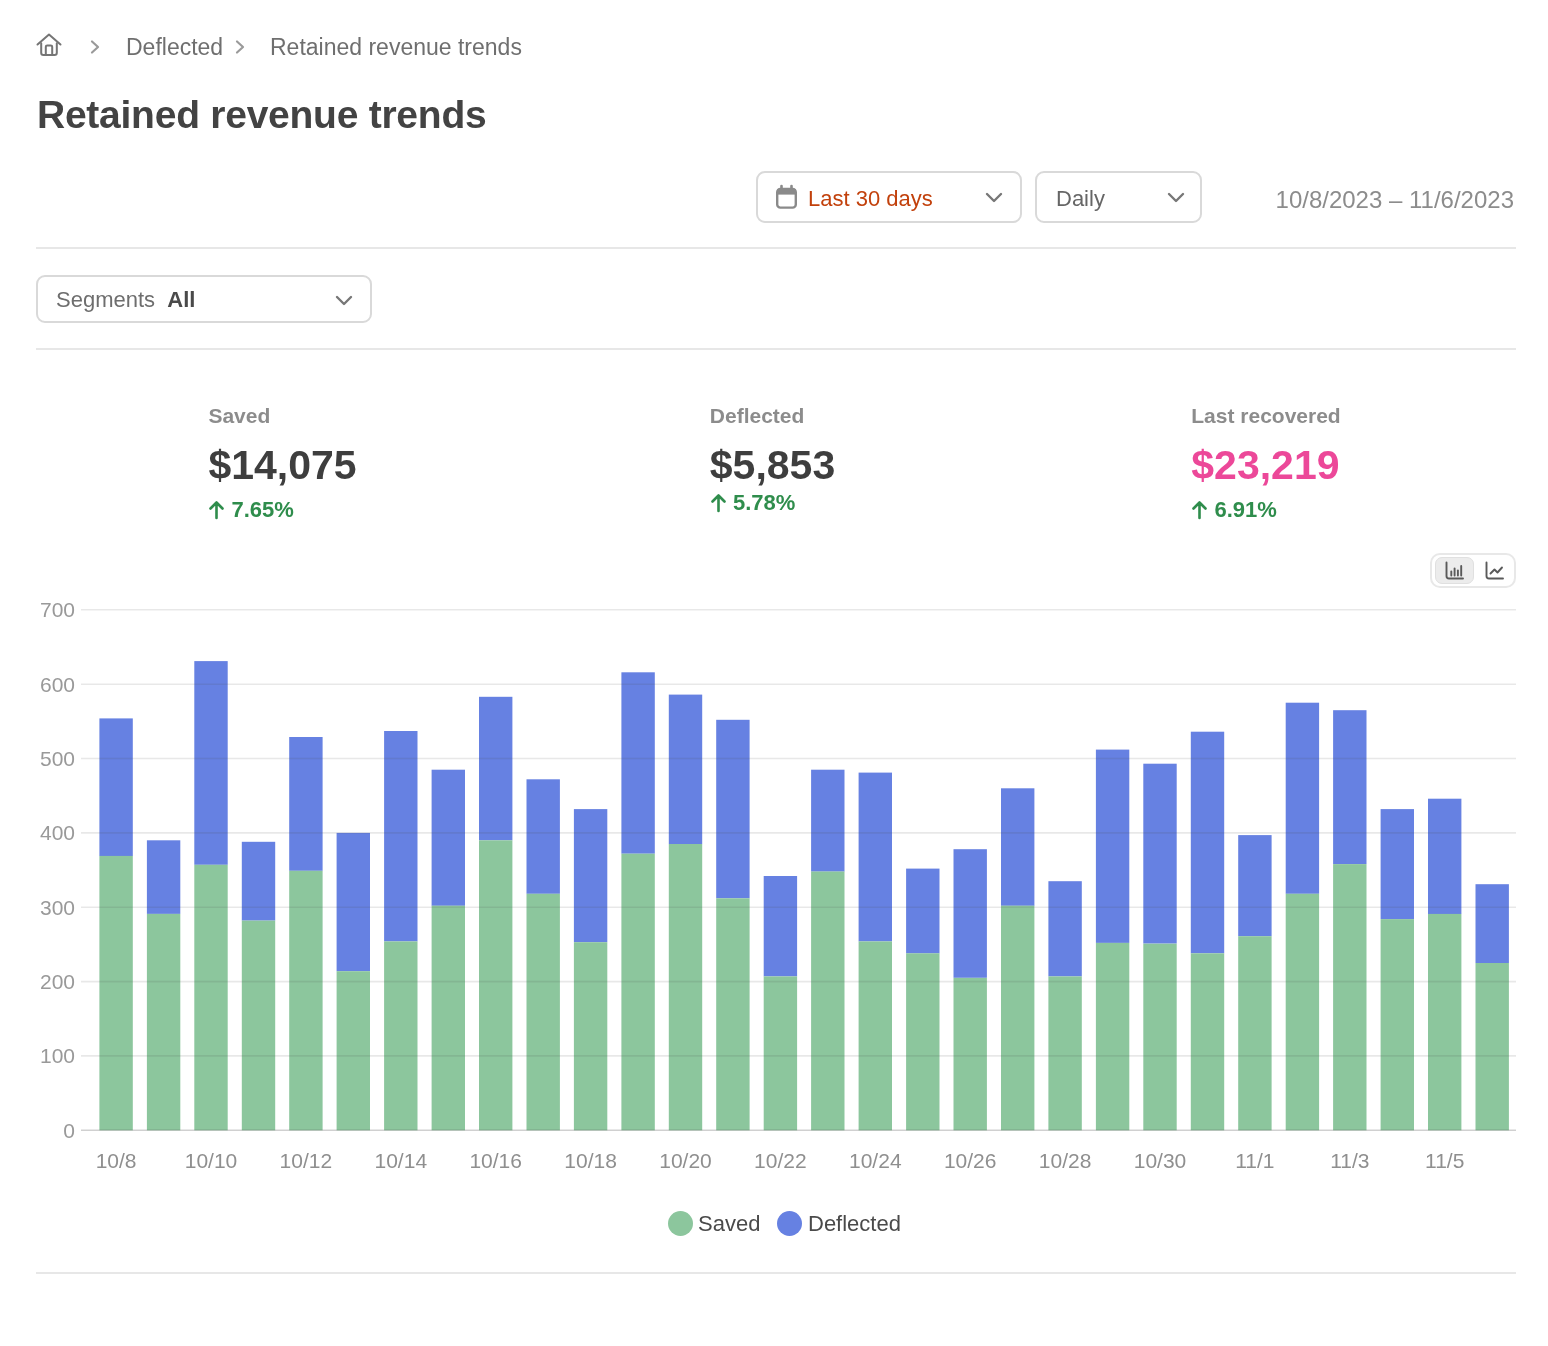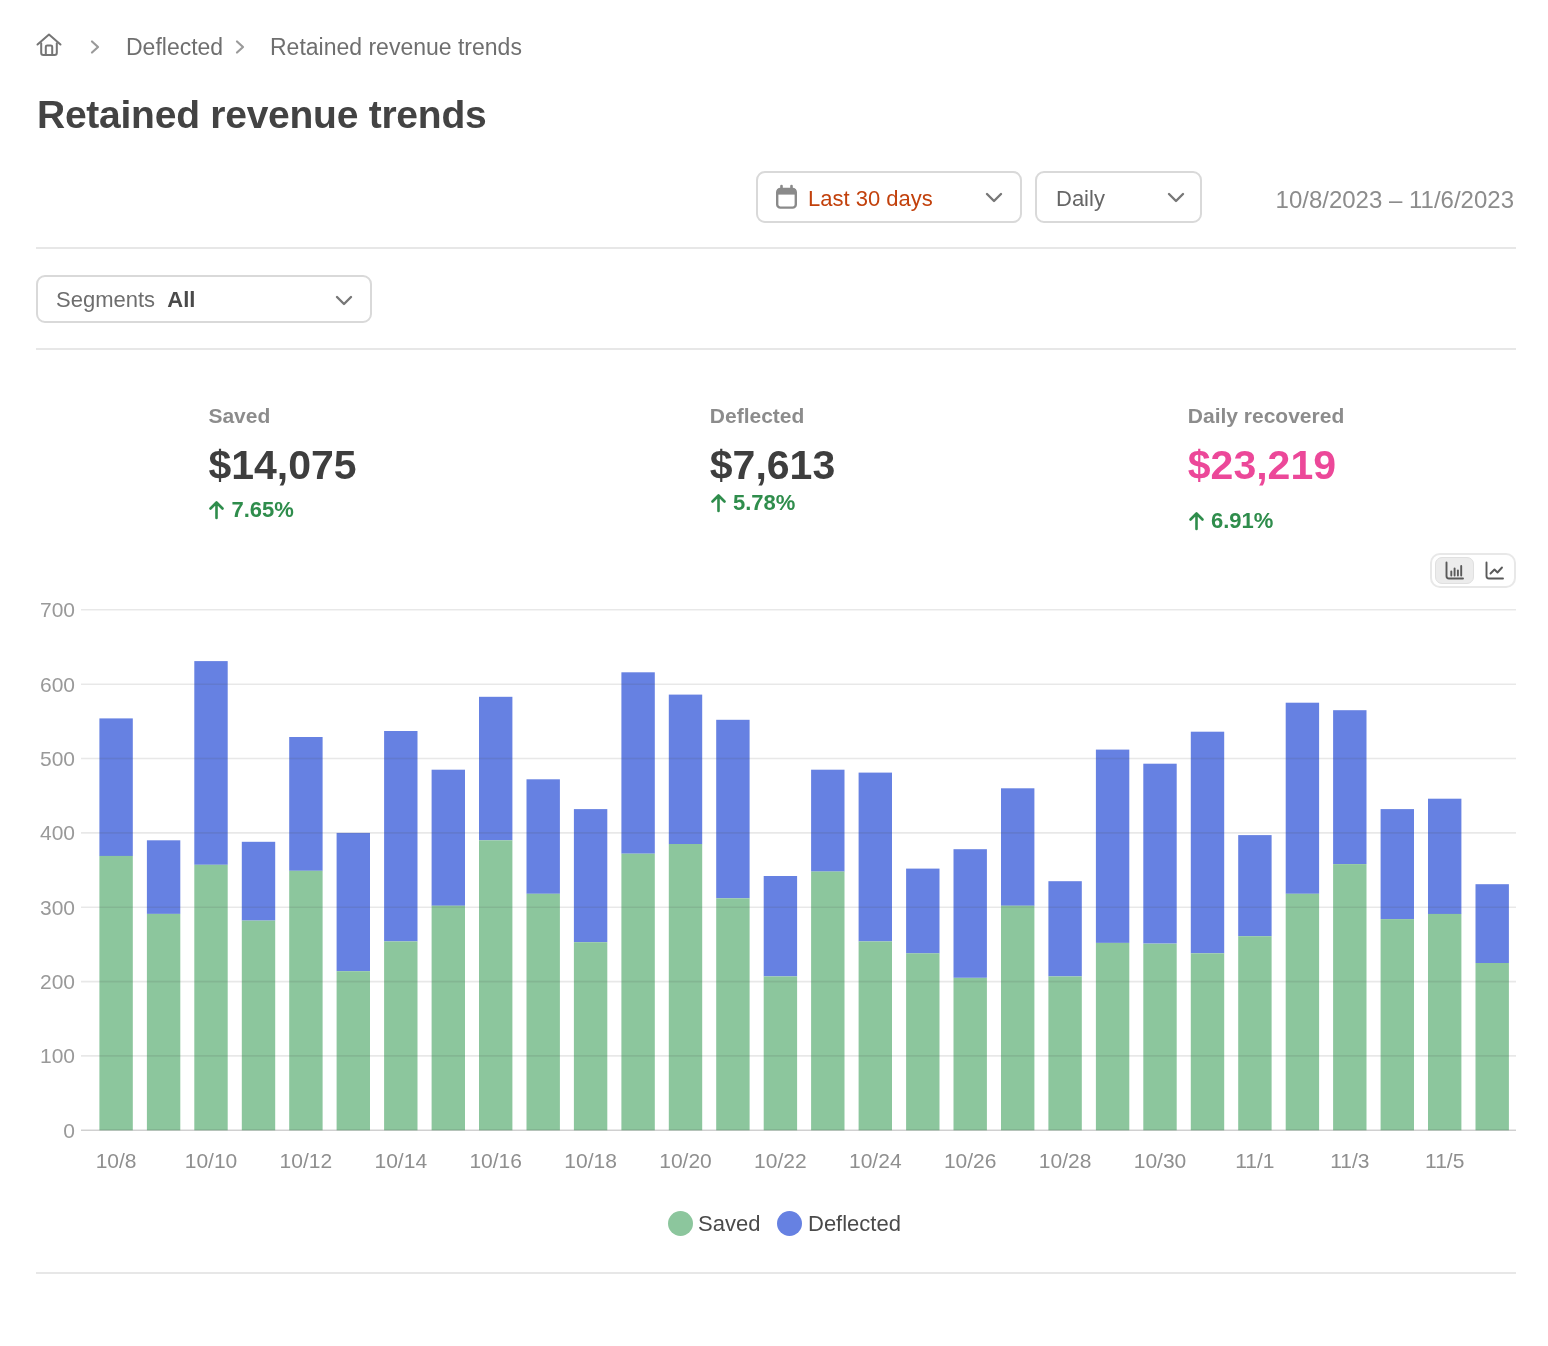--- a/index.html
+++ b/index.html
@@ -62,31 +62,31 @@
       <div style="font-size:21px;font-weight:bold;color:#8c8c8c;margin-top:403px;line-height:26px;">Saved</div>
       <div style="font-size:41px;font-weight:bold;color:#3e3e3e;line-height:48px;margin-top:12px;">$14,075</div>
       <div style="font-size:22px;font-weight:bold;color:#2f8d4c;line-height:28px;margin-top:7px;"><svg width="17" height="20" viewBox="0 0 17 20" fill="none" stroke="#2f8d4c" stroke-width="2.6" stroke-linecap="round" stroke-linejoin="round" style="vertical-align:-3px;">
             <path d="M8.5 18 V3 M2.5 8.5 L8.5 2.5 L14.5 8.5"></path>
           </svg> 7.65%</div>
     </div>
   </div>
   <div style="position:absolute;left:490px;top:0;width:493px;text-align:center;">
     <div style="display:inline-block;text-align:left;">
       <div style="font-size:21px;font-weight:bold;color:#8c8c8c;margin-top:403px;line-height:26px;">Deflected</div>
-      <div style="font-size:41px;font-weight:bold;color:#3e3e3e;line-height:48px;margin-top:12px;">$7,613</div>
+      <div style="font-size:41px;font-weight:bold;color:#3e3e3e;line-height:48px;margin-top:12px;">$5,853</div>
       <div style="font-size:22px;font-weight:bold;color:#2f8d4c;line-height:28px;"><svg width="17" height="20" viewBox="0 0 17 20" fill="none" stroke="#2f8d4c" stroke-width="2.6" stroke-linecap="round" stroke-linejoin="round" style="vertical-align:-3px;">
             <path d="M8.5 18 V3 M2.5 8.5 L8.5 2.5 L14.5 8.5"></path>
           </svg> 5.78%</div>
     </div>
   </div>
   <div style="position:absolute;left:983px;top:0;width:494px;text-align:center;">
     <div style="display:inline-block;text-align:left;">
-      <div style="font-size:21px;font-weight:bold;color:#8c8c8c;margin-top:403px;line-height:26px;">Daily recovered</div>
+      <div style="font-size:21px;font-weight:bold;color:#8c8c8c;margin-top:403px;line-height:26px;">Last recovered</div>
       <div style="font-size:41px;font-weight:bold;color:#ec4899;line-height:48px;margin-top:12px;">$23,219</div>
-      <div style="font-size:22px;font-weight:bold;color:#2f8d4c;line-height:28px;margin-top:18px;"><svg width="17" height="20" viewBox="0 0 17 20" fill="none" stroke="#2f8d4c" stroke-width="2.6" stroke-linecap="round" stroke-linejoin="round" style="vertical-align:-3px;">
+      <div style="font-size:22px;font-weight:bold;color:#2f8d4c;line-height:28px;margin-top:7px;"><svg width="17" height="20" viewBox="0 0 17 20" fill="none" stroke="#2f8d4c" stroke-width="2.6" stroke-linecap="round" stroke-linejoin="round" style="vertical-align:-3px;">
             <path d="M8.5 18 V3 M2.5 8.5 L8.5 2.5 L14.5 8.5"></path>
           </svg> 6.91%</div>
     </div>
   </div>
 </div>
 
 <div class="abs" style="left:1430px;top:553px;width:86px;height:35px;border:2px solid #e8e8e8;border-radius:10px;background:#fff;"></div>
 <div class="abs" style="left:1435px;top:557px;width:39px;height:27px;background:#ececec;border:1px solid #e0e0e0;border-radius:7px;"></div>
 <svg class="abs" style="left:1444px;top:561px" width="21" height="20" viewBox="0 0 21 20" fill="none" stroke="#5a5a5a" stroke-width="1.9" stroke-linecap="round" stroke-linejoin="round">
   <path d="M2.5 1.5 V15 Q2.5 17.5 5 17.5 H19"></path>

